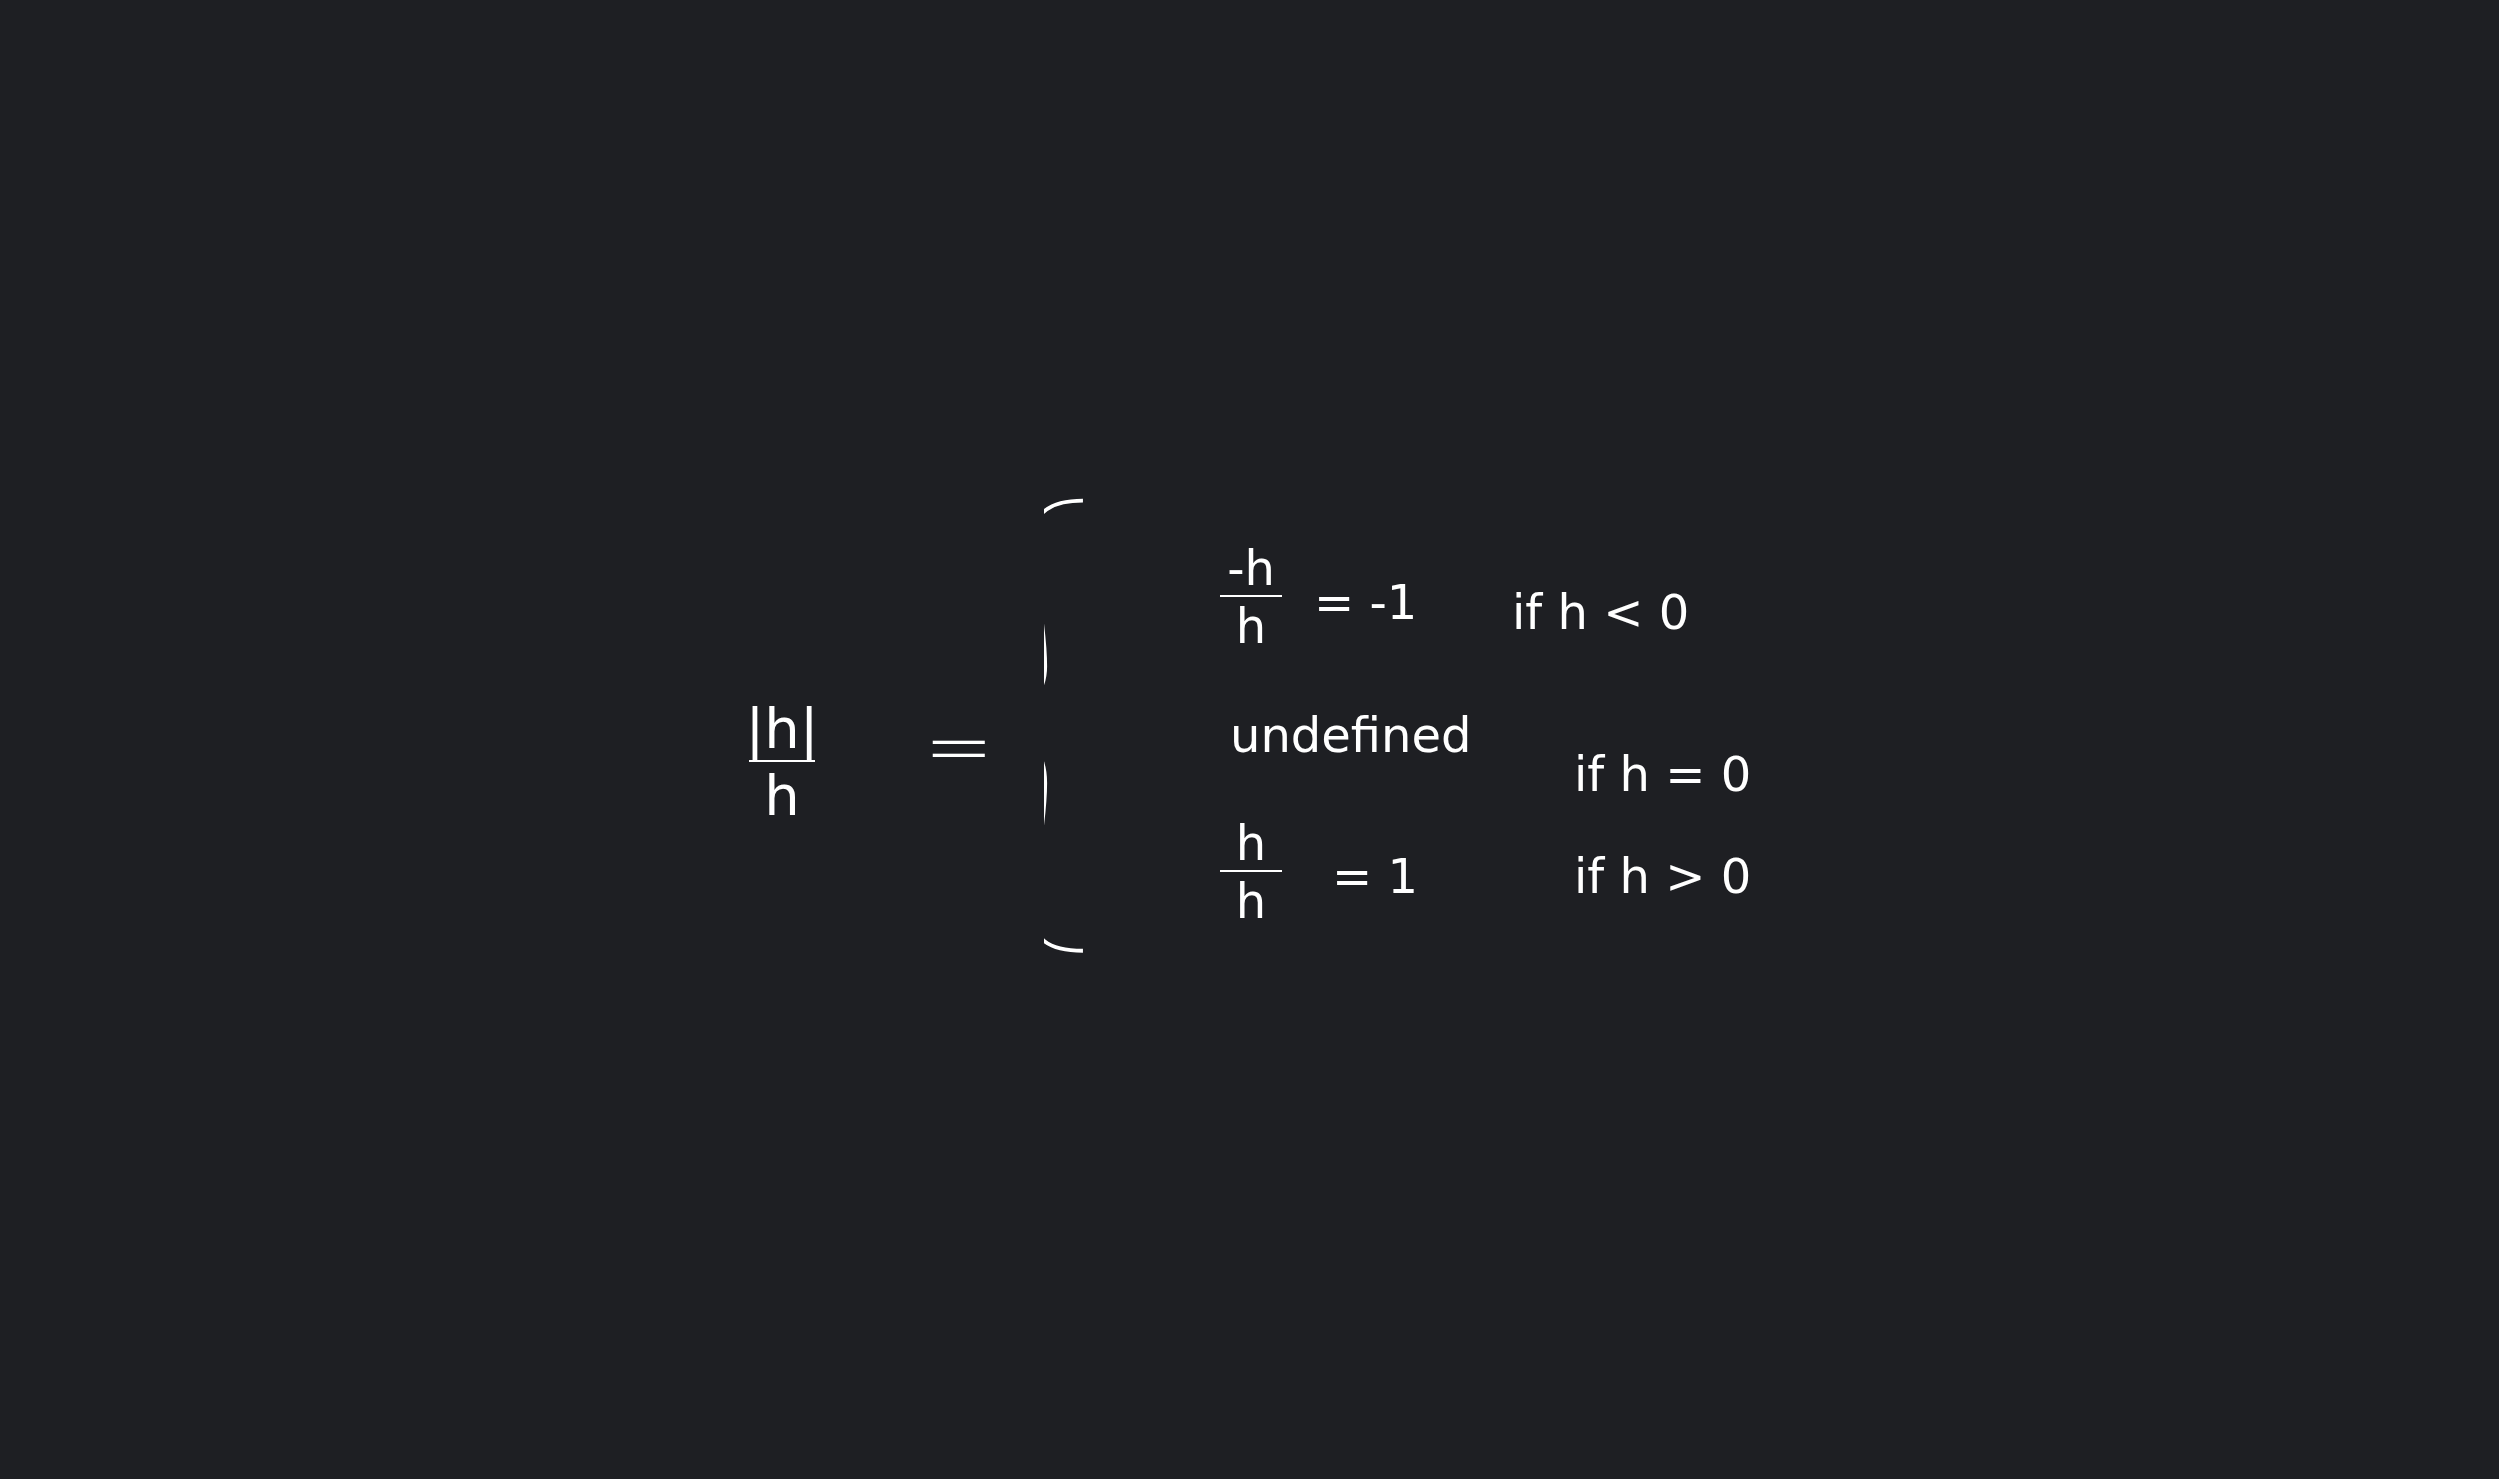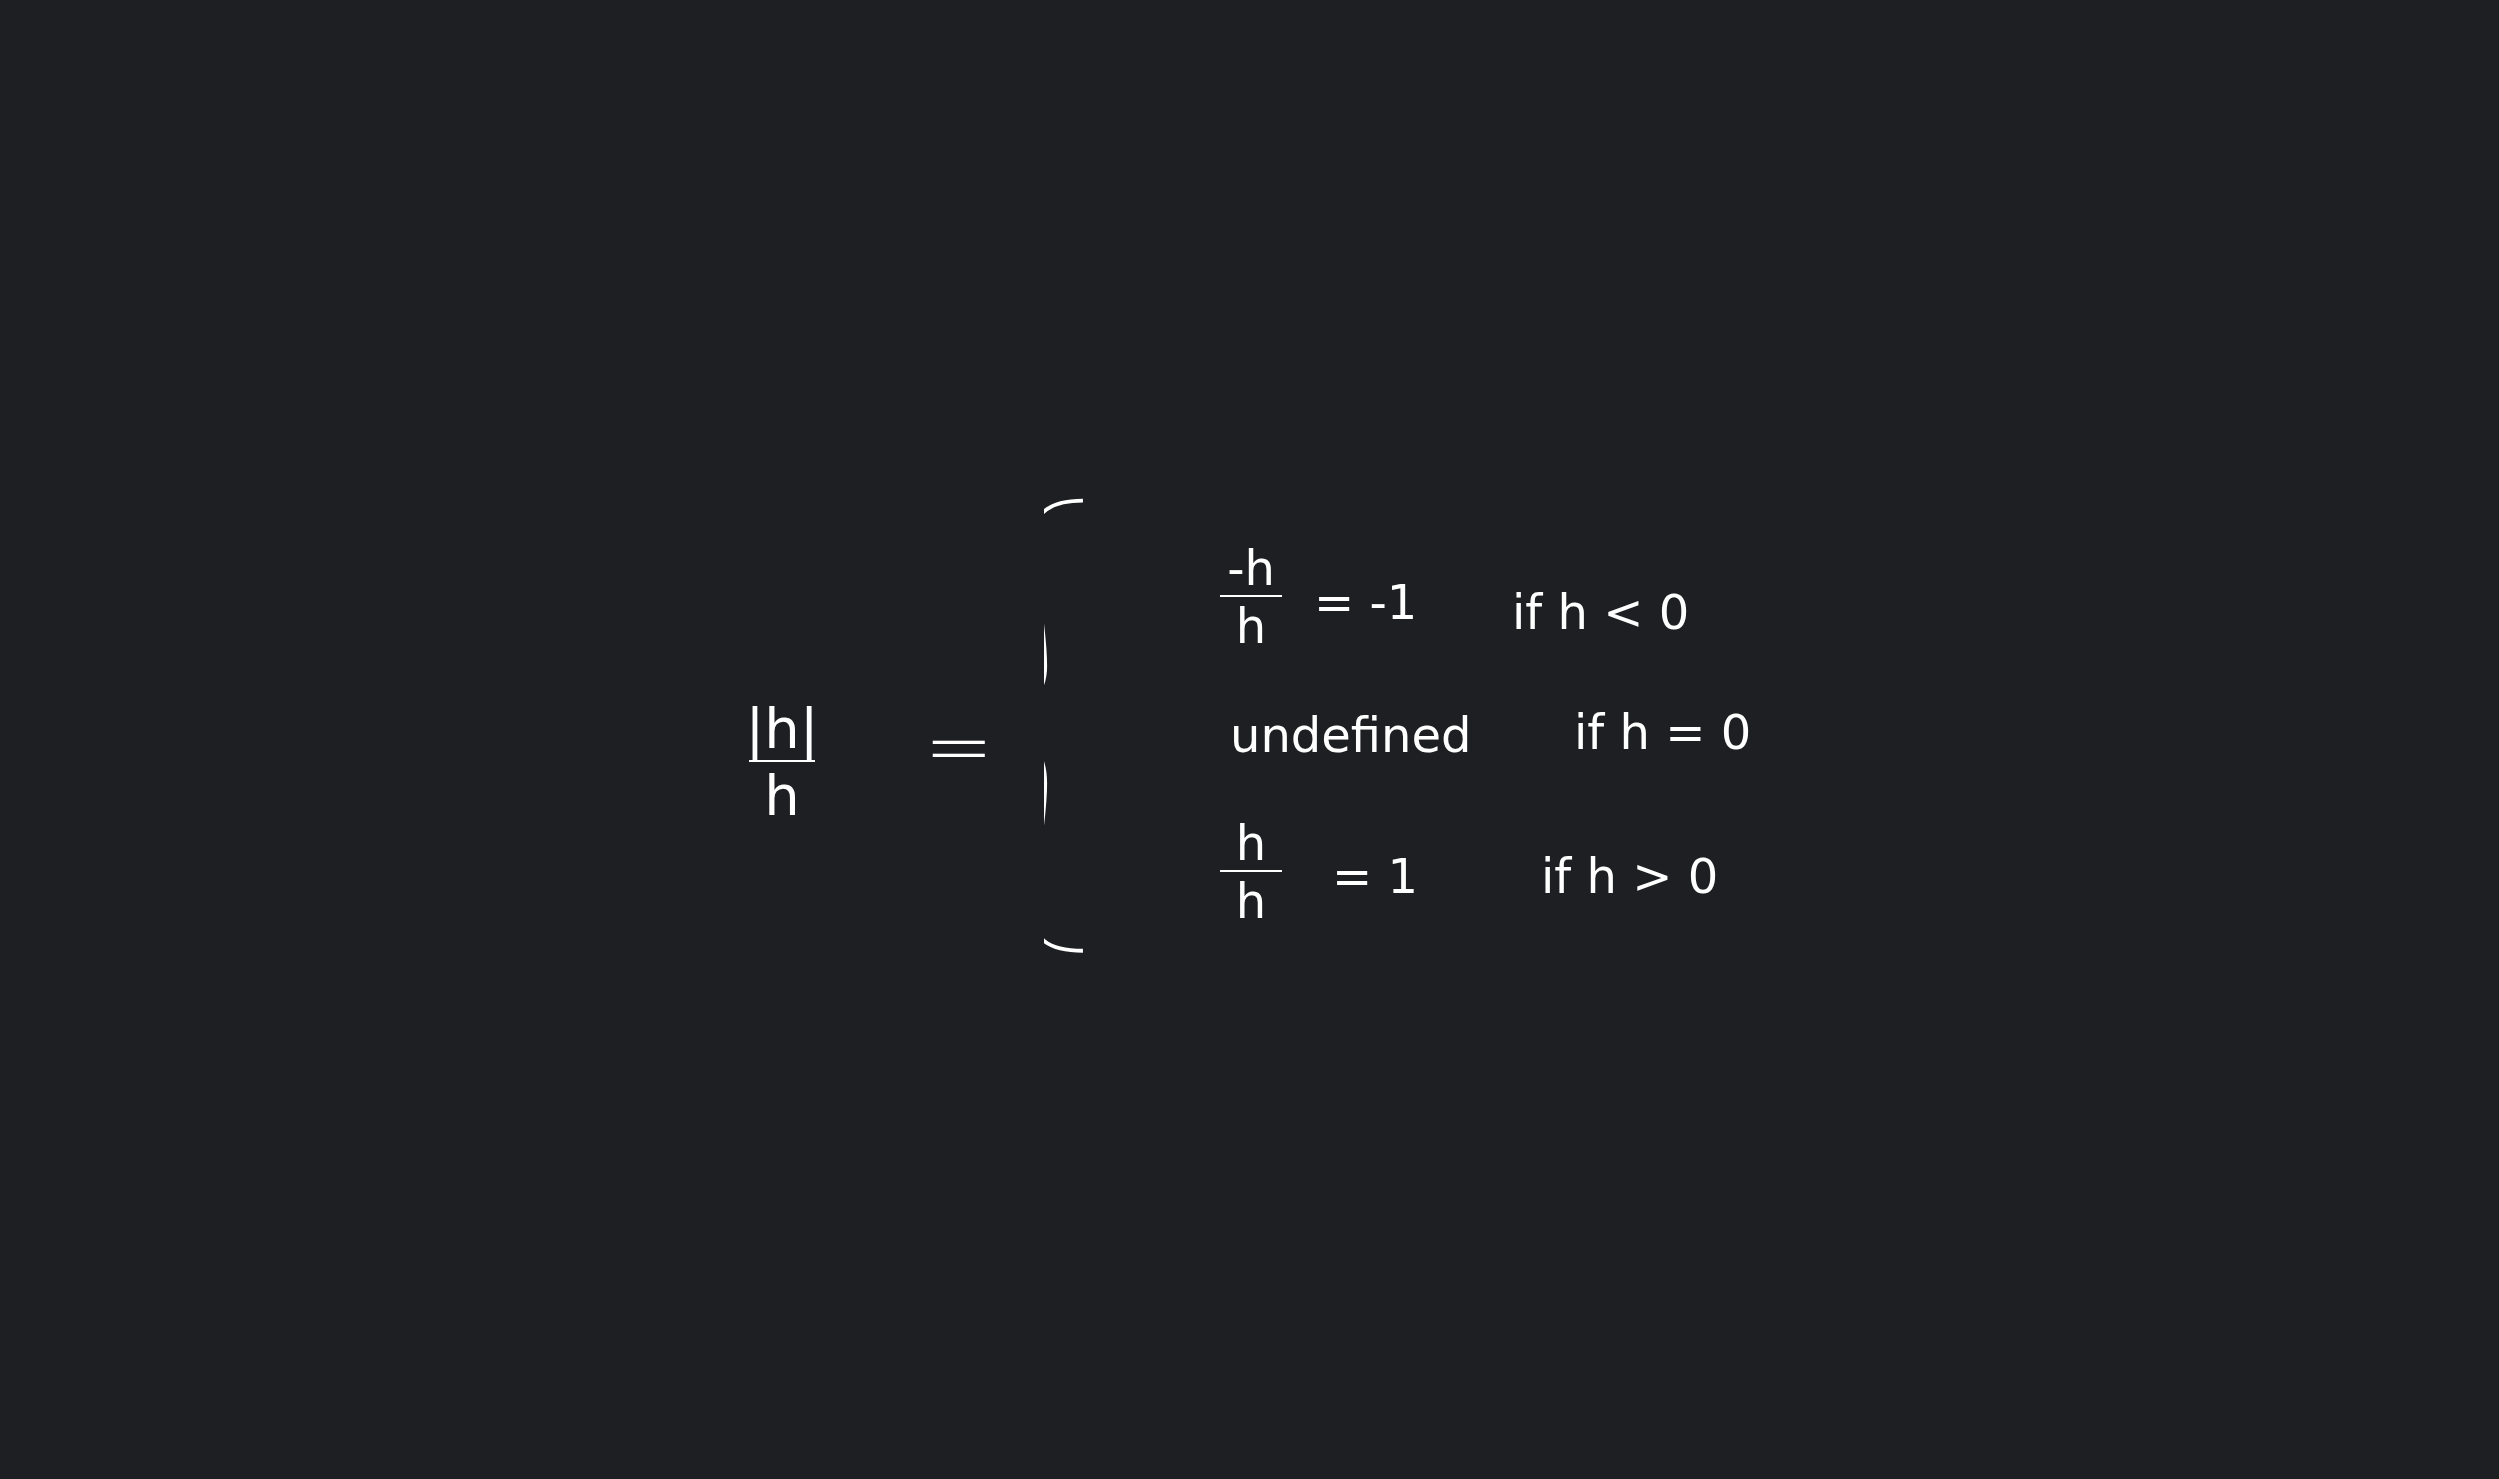--- a/index.html
+++ b/index.html
@@ -39,24 +39,24 @@
 
   <div class="frac med" style="left:1220px; top:544px; width:62px;">
     <span class="num">-h</span>
     <div class="bar" style="width:62px; margin-top:3.3px; margin-bottom:4.4px;"></div>
     <span class="den">h</span>
   </div>
   <div class="abs med" style="left:1314px; top:578px;">= -1</div>
   <div class="abs med" style="left:1512px; top:588px;">if  h &lt; 0</div>
 
   <div class="abs med" style="left:1230px; top:711px;">undefined</div>
-  <div class="abs med" style="left:1574px; top:708px;">if  h = 0</div>
+  <div class="abs med" style="left:1574px; top:750px;">if  h = 0</div>
 
   <div class="frac med" style="left:1220px; top:819px; width:62px;">
     <span class="num">h</span>
     <div class="bar" style="width:62px; margin-top:3.3px; margin-bottom:4.4px;"></div>
     <span class="den">h</span>
   </div>
   <div class="abs med" style="left:1332px; top:852px;">= 1</div>
-  <div class="abs med" style="left:1541px; top:852px;text-align:right;">if  h &gt; 0</div>
+  <div class="abs med" style="left:1574px; top:852px;text-align:right;">if  h &gt; 0</div>
 
 </div>
 
 
 </body></html>

